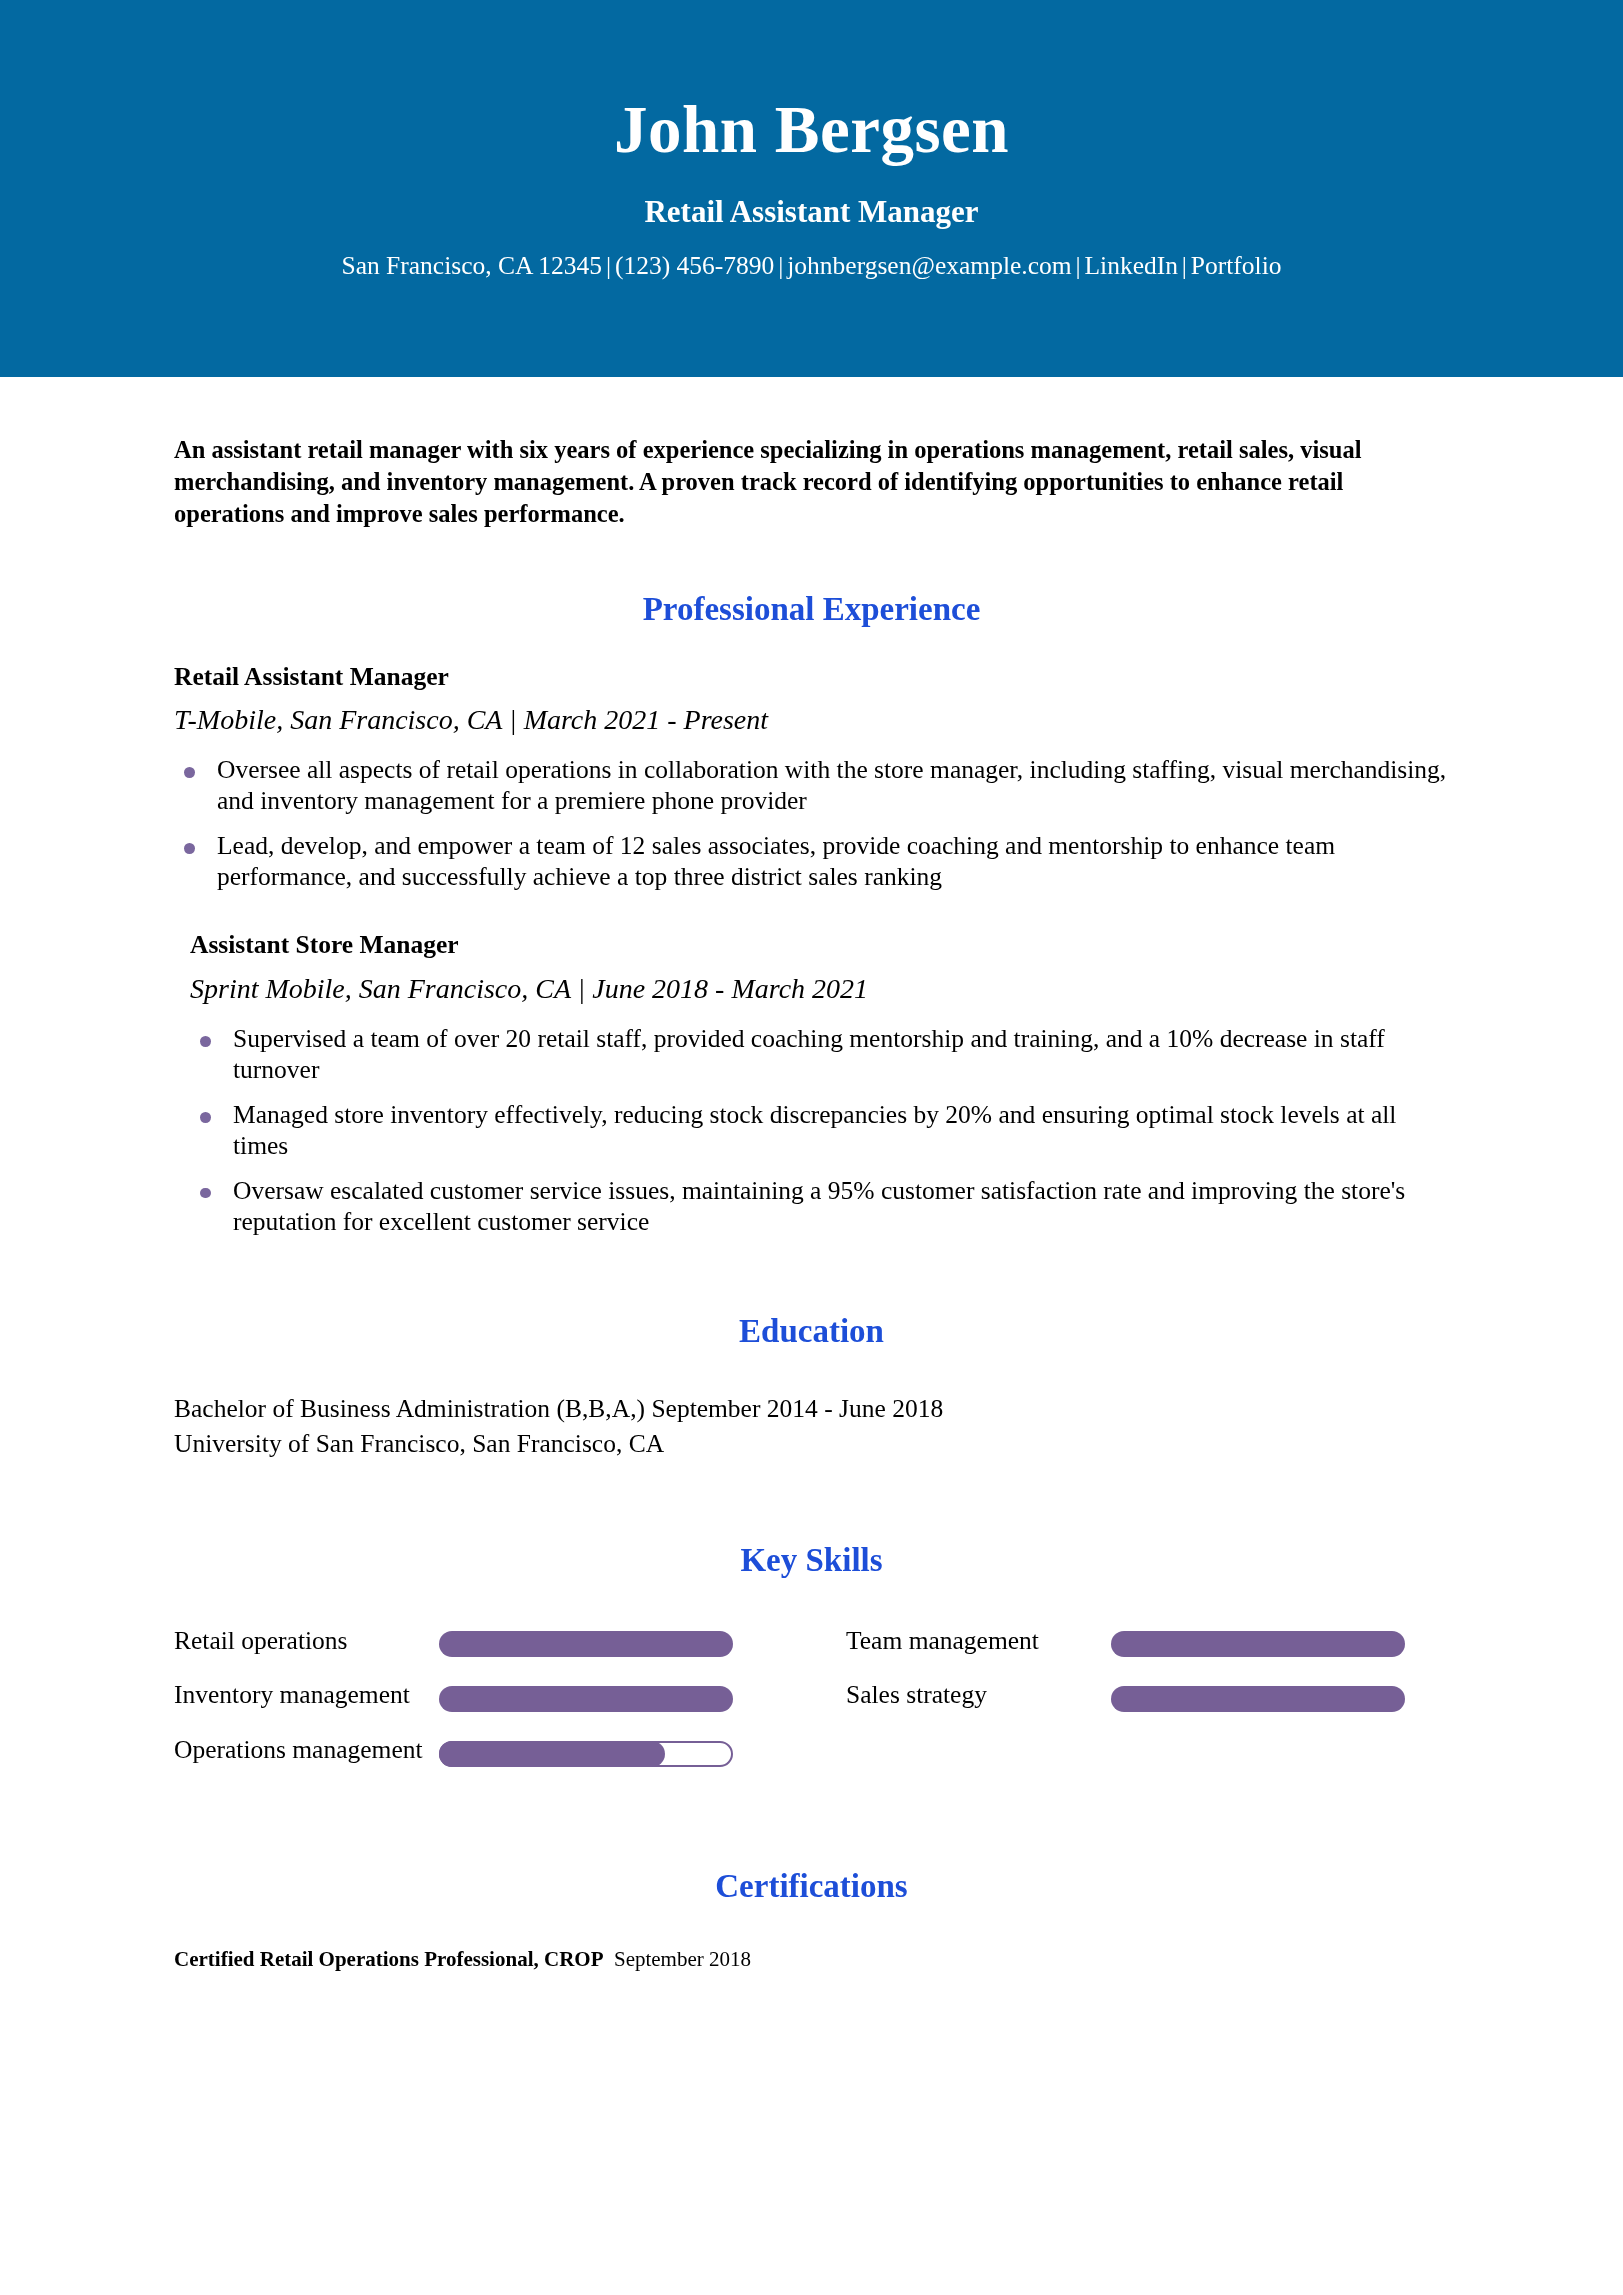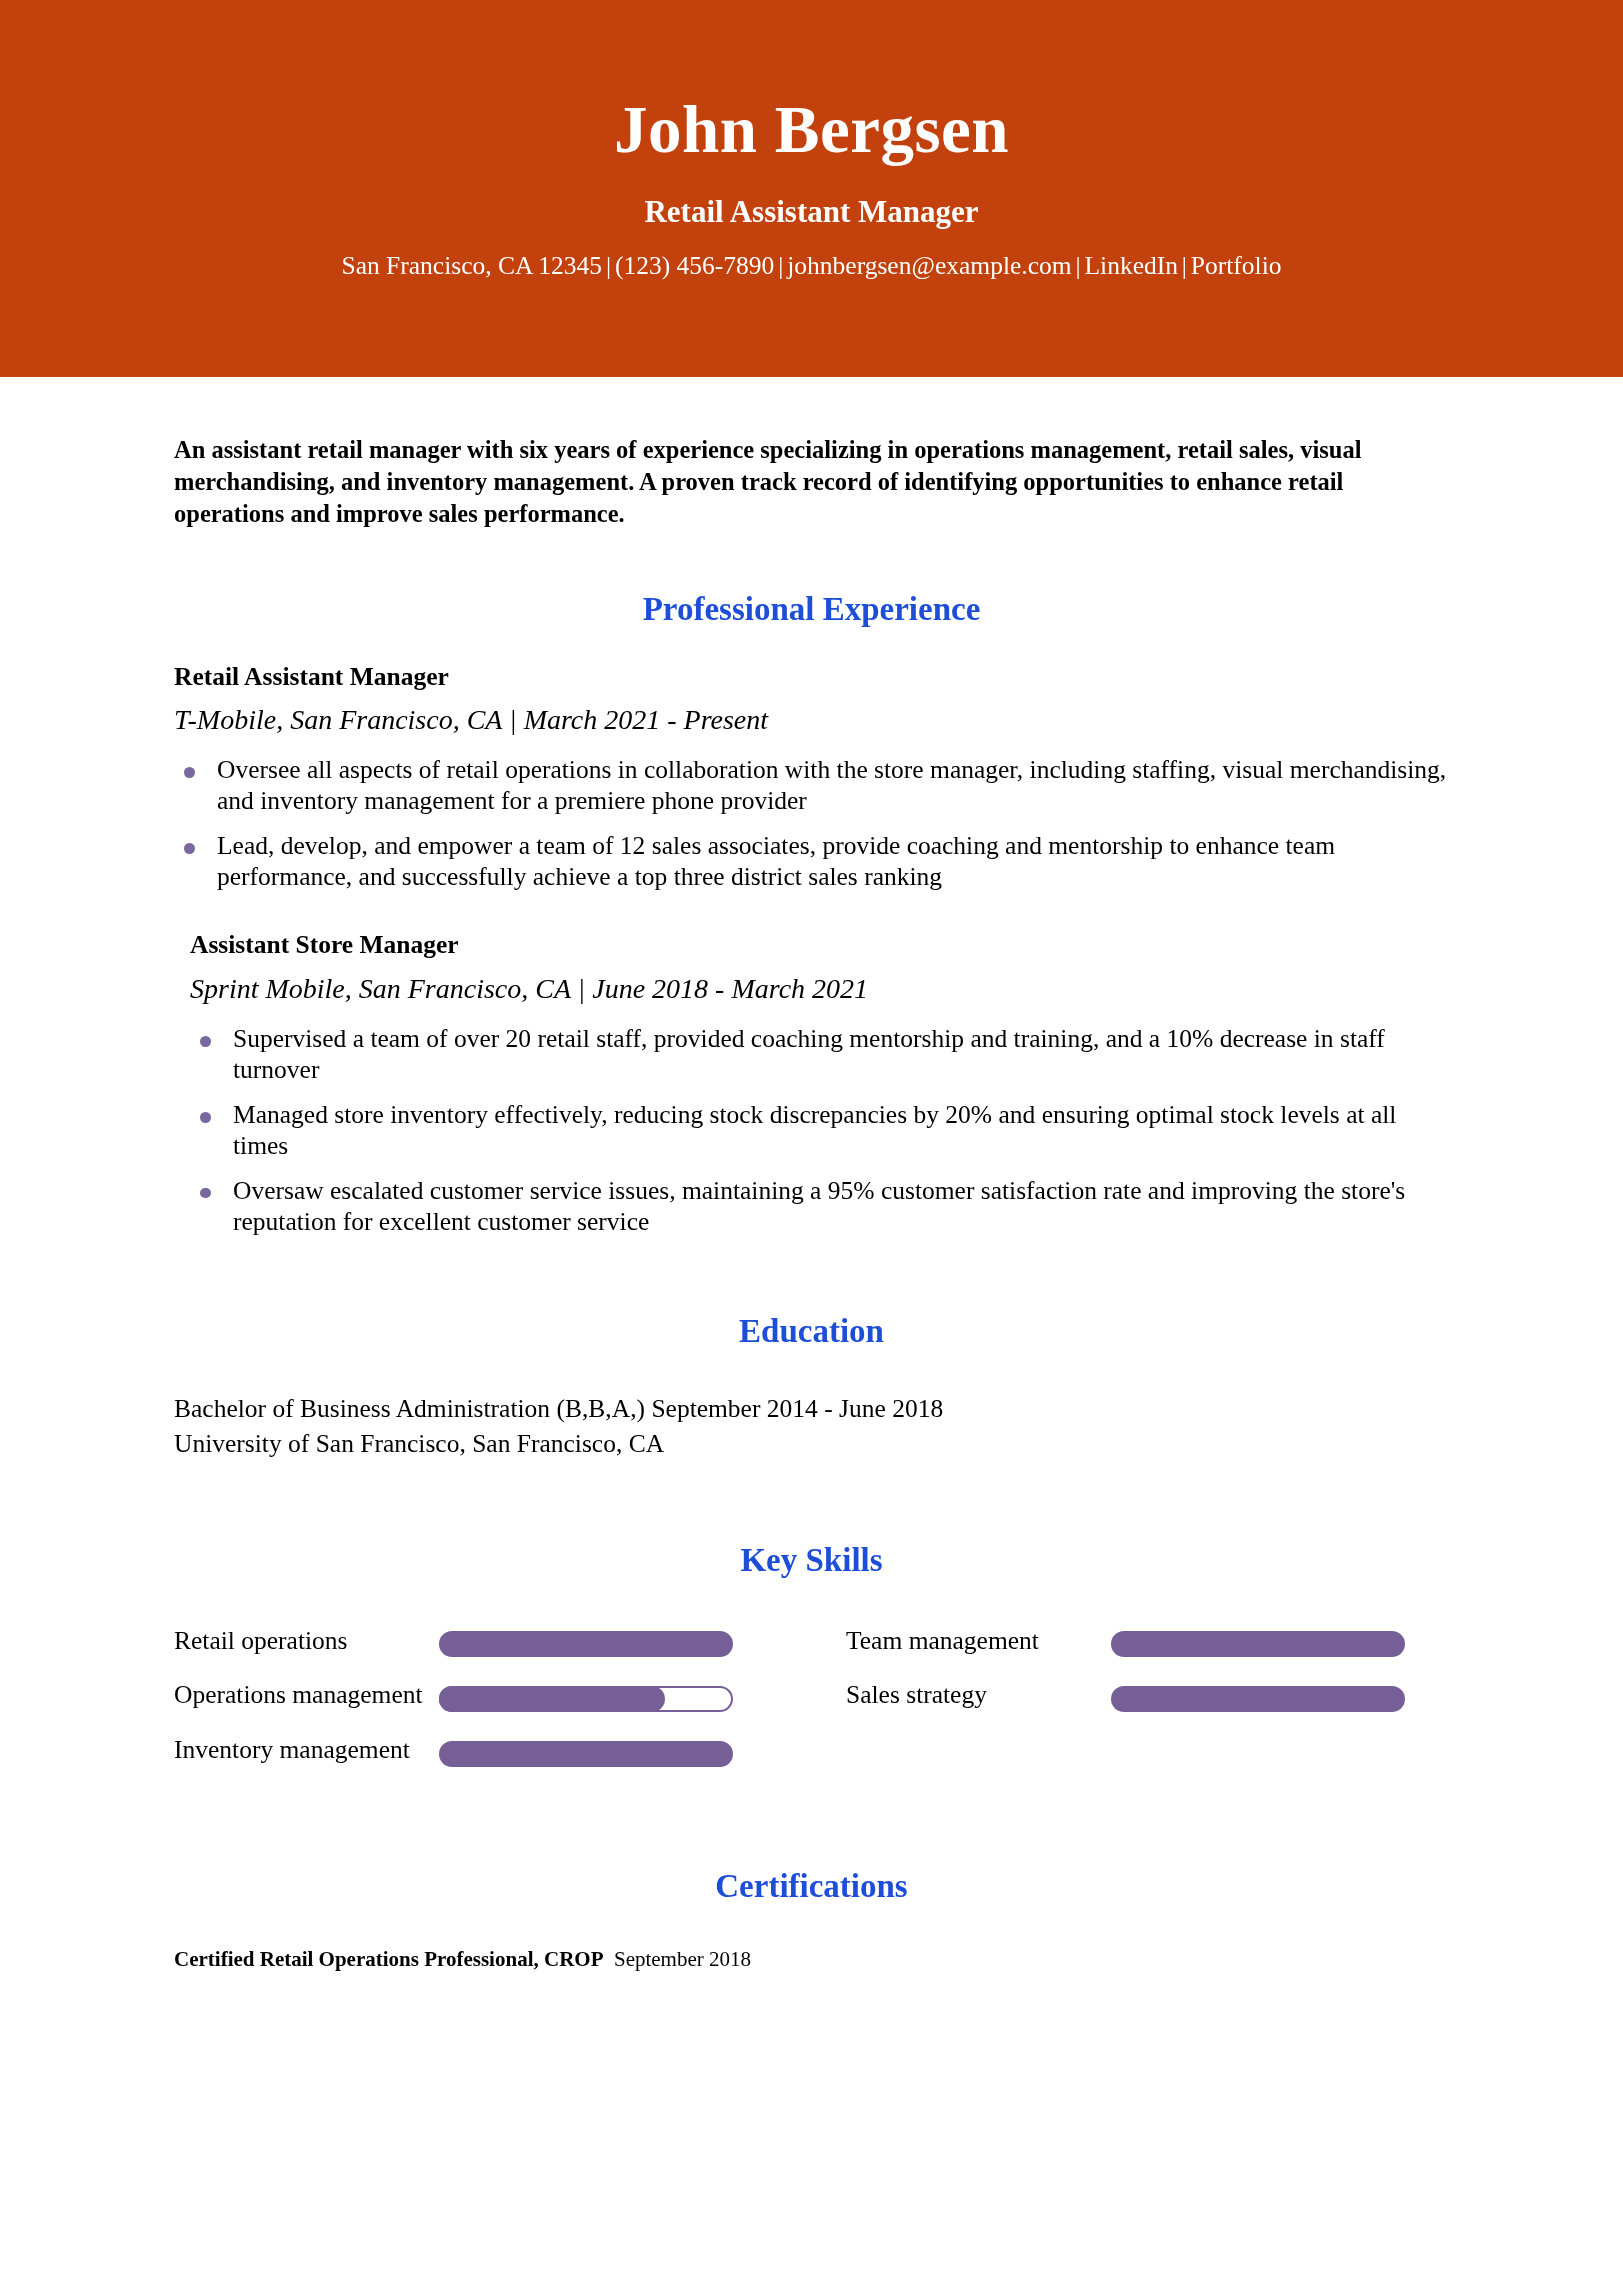--- a/index.html
+++ b/index.html
@@ -14,21 +14,21 @@
     font-family: "Liberation Serif", "DejaVu Serif", serif;
     color: #000000;
     position: relative;
     overflow: hidden;
   }
 
   
   .header-band {
     width: 1623px;
     height: 377px;
-    background: #c2410c;
+    background: #0369a1;
     color: #ffffff;
     text-align: center;
     padding-top: 94px;
   }
 
   .full-name {
     font-size: 67px;
     font-weight: bold;
     letter-spacing: 0.5px;
     line-height: 1.05;
@@ -225,31 +225,31 @@
   <div class="skills-grid">
 
     <div class="skill-col">
       <div class="skill-row">
         <div class="skill-name">Retail operations</div>
         <div class="skill-track">
           <div class="skill-fill" style="width:100%"></div>
         </div>
       </div>
       <div class="skill-row">
+        <div class="skill-name">Inventory management</div>
+        <div class="skill-track">
+          <div class="skill-fill" style="width:100%"></div>
+        </div>
+      </div>
+      <div class="skill-row">
         <div class="skill-name">Operations management</div>
         <div class="skill-track outlined">
           <div class="skill-fill" style="width:78%"></div>
         </div>
       </div>
-      <div class="skill-row">
-        <div class="skill-name">Inventory management</div>
-        <div class="skill-track">
-          <div class="skill-fill" style="width:100%"></div>
-        </div>
-      </div>
     </div>
 
     <div class="skill-col">
       <div class="skill-row">
         <div class="skill-name">Team management</div>
         <div class="skill-track">
           <div class="skill-fill" style="width:100%"></div>
         </div>
       </div>
       <div class="skill-row">

